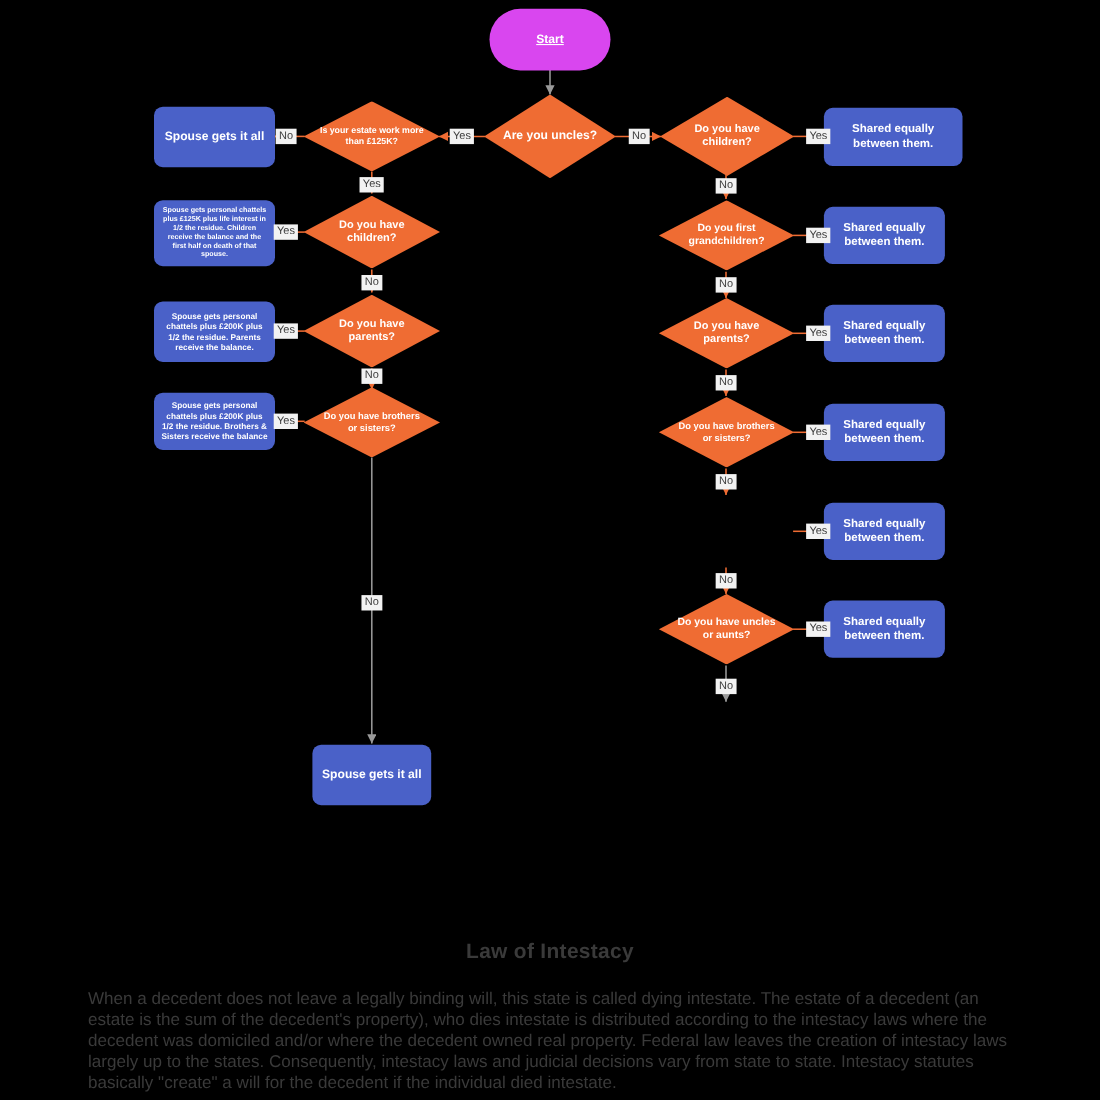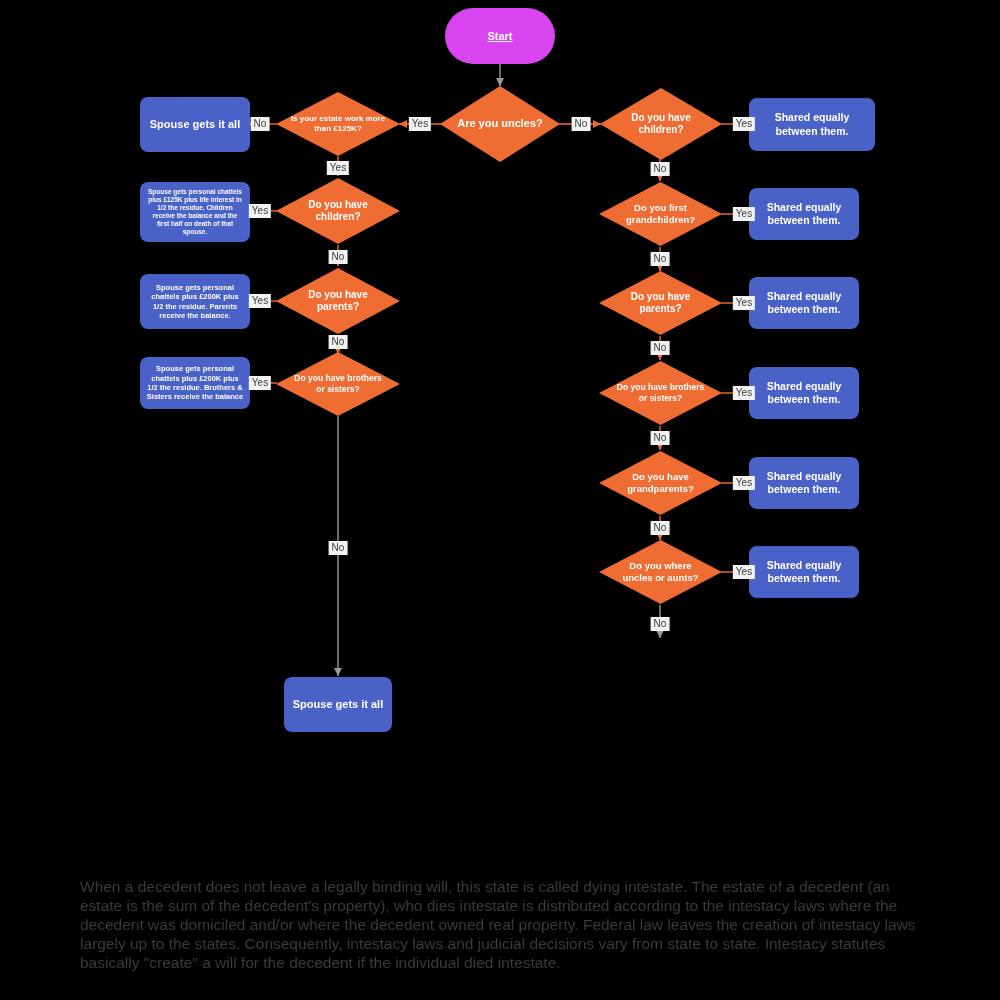--- a/index.html
+++ b/index.html
@@ -208,32 +208,28 @@
 
   <div class="diamond-wrap" style="left:599px; top:361px; width:123px; height:64px;">
     <div class="diamond-shape"></div>
     <div class="diamond-label" style="font-size:8.5px;">Do you have brothers or sisters?</div>
   </div>
 
   <div class="node box" style="left:749px; top:367px; width:110px; height:52px; font-size:10.5px;">
     <span>Shared equally between them.</span>
   </div>
 
-  <div class="diamond-wrap" style="left:599px; top:451px; width:123px; height:64px;">
-    <div class="diamond-shape"></div>
-    <div class="diamond-label" style="font-size:9.5px;">Do you have grandparents?</div>
-  </div>
 
   <div class="node box" style="left:749px; top:457px; width:110px; height:52px; font-size:10.5px;">
     <span>Shared equally between them.</span>
   </div>
 
   <div class="diamond-wrap" style="left:599px; top:540px; width:123px; height:64px;">
     <div class="diamond-shape"></div>
-    <div class="diamond-label" style="font-size:9.5px;">Do you where uncles or aunts?</div>
+    <div class="diamond-label" style="font-size:9.5px;">Do you have uncles or aunts?</div>
   </div>
 
   <div class="node box" style="left:749px; top:546px; width:110px; height:52px; font-size:10.5px;">
     <span>Shared equally between them.</span>
   </div>
 
 
   <div class="node box" style="left:284px; top:677px; width:108px; height:55px; font-size:11px;">
     <span>Spouse gets it all</span>
   </div>
@@ -264,16 +260,17 @@
   <div class="edge-label" style="left:744px; top:393px;">Yes</div>
   <div class="edge-label" style="left:660px; top:438px;">No</div>
 
   <div class="edge-label" style="left:744px; top:483px;">Yes</div>
   <div class="edge-label" style="left:660px; top:528px;">No</div>
 
   <div class="edge-label" style="left:744px; top:572px;">Yes</div>
   <div class="edge-label" style="left:660px; top:624px;">No</div>
 
   <div id="caption">
+    <div id="caption-title">Law of Intestacy</div>
     <div id="caption-body">When a decedent does not leave a legally binding will, this state is called dying intestate. The estate of a decedent (an estate is the sum of the decedent's property), who dies intestate is distributed according to the intestacy laws where the decedent was domiciled and/or where the decedent owned real property. Federal law leaves the creation of intestacy laws largely up to the states. Consequently, intestacy laws and judicial decisions vary from state to state. Intestacy statutes basically "create" a will for the decedent if the individual died intestate.</div>
   </div>
 
 </div>
 
 </body></html>

